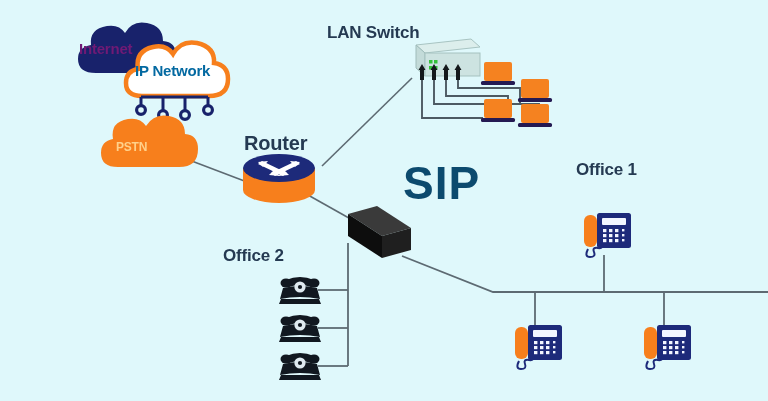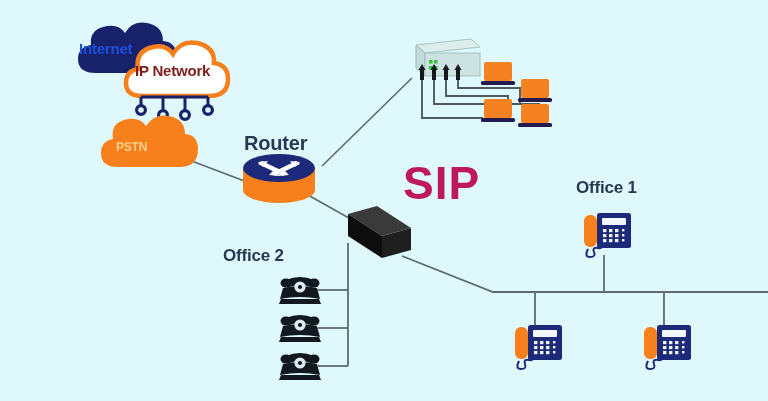--- a/index.html
+++ b/index.html
@@ -21,24 +21,24 @@
     position: absolute; left: 0; top: 0;
     width: 768px; height: 401px;
   }
   .lbl {
     position: absolute;
     font-weight: bold;
     color: #1b2a4a;
     white-space: nowrap;
     letter-spacing: -0.2px;
   }
-  .lbl-internet { color: #1d4ed8; }
-  .lbl-ip { color: #7f1d1d; }
+  .lbl-internet { color: #701a75; }
+  .lbl-ip { color: #0369a1; }
   .lbl-pstn { color: #ffd18a; }
-  .lbl-sip { color: #be185d; }
+  .lbl-sip { color: #0c4a6e; }
   .lbl-dark { color: #253a52; }
 </style>
 </head>
 <body>
 
 <div id="stage">
 
   <svg viewBox="0 0 768 401" xmlns="http://www.w3.org/2000/svg">
 
     <g stroke="#5d6a72" fill="none">
@@ -257,20 +257,21 @@
   </svg>
 
   <div class="lbl lbl-internet" style="left:79px; top:40px; font-size:15px;">Internet</div>
 
   <div class="lbl lbl-ip" style="left:135px; top:62px; font-size:15px;">IP Network</div>
 
   <div class="lbl lbl-pstn" style="left:116px; top:140px; font-size:12px;">PSTN</div>
 
   <div class="lbl lbl-dark" style="left:244px; top:132px; font-size:20px;">Router</div>
 
+  <div class="lbl lbl-dark" style="left:327px; top:23px; font-size:17px;">LAN Switch</div>
 
   <div class="lbl lbl-sip" style="left:403px; top:156px; font-size:46px; letter-spacing:1px;">SIP</div>
 
   <div class="lbl lbl-dark" style="left:223px; top:246px; font-size:17px;">Office 2</div>
 
-  <div class="lbl lbl-dark" style="left:576px; top:178px; font-size:17px;">Office 1</div>
+  <div class="lbl lbl-dark" style="left:576px; top:160px; font-size:17px;">Office 1</div>
 
 </div>
 
 </body></html>

